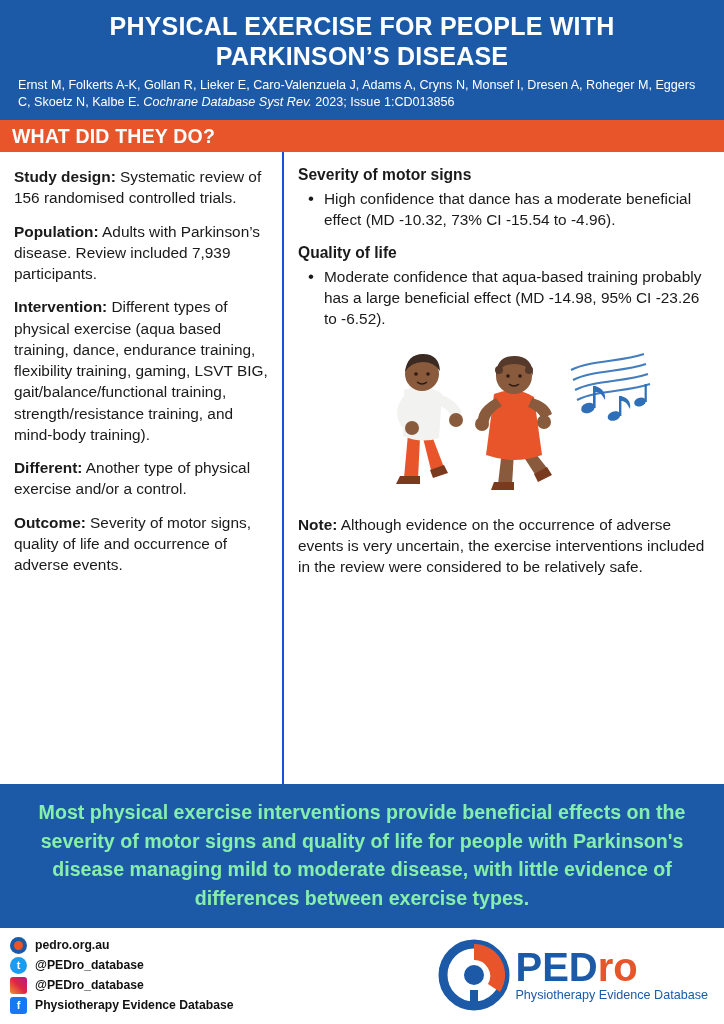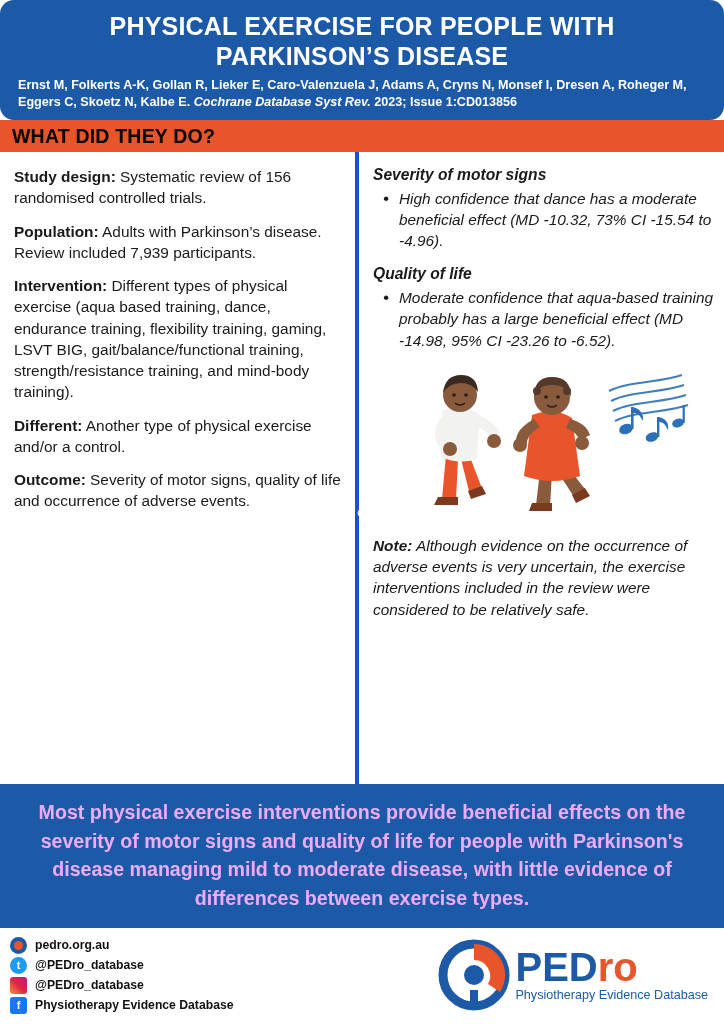--- a/index.html
+++ b/index.html
@@ -18,43 +18,41 @@
     display: flex;
     flex-direction: column;
   }
 
   
   .header {
     background: #1c5aa8;
     color: #ffffff;
     padding: 10px 14px 10px;
     text-align: center;
-    border-radius: 14px;
   }
   .header-title {
     font-size: 25px;
     font-weight: bold;
     line-height: 1.18;
     letter-spacing: 0.2px;
     text-transform: uppercase;
     padding: 2px 10px 6px;
   }
   .header-authors {
     font-size: 12.6px;
     line-height: 1.32;
     text-align: left;
     padding: 0 4px;
-    font-weight: bold;
   }
   .header-authors .citation-italic { font-style: italic; }
 
   
   .banner {
     background: #e8552b;
-    color: #000000;
+    color: #ffffff;
     display: flex;
     height: 32px;
     align-items: center;
   }
   .banner-left {
     width: 356px;
     padding-left: 12px;
     font-size: 19.5px;
     font-weight: bold;
     letter-spacing: 0.2px;
@@ -68,35 +66,34 @@
   }
 
   
   .columns {
     display: flex;
     flex: 1;
     min-height: 0;
     background: #ffffff;
   }
   .col-left {
-    width: 355px;
+    width: 282px;
     padding: 14px 14px 8px 14px;
     font-size: 15.4px;
     line-height: 1.38;
     color: #1a1a1a;
   }
   .col-right {
     flex: 1;
     padding: 12px 10px 8px 14px;
     font-size: 15.4px;
     line-height: 1.38;
     color: #1a1a1a;
-    border-left: 4px solid #1d4ed8;
+    border-left: 2px solid #1d4ed8;
     position: relative;
-    font-style: italic;
   }
   .para { margin-bottom: 12px; }
   .para b { font-weight: bold; }
 
   .find-head {
     font-weight: bold;
     font-size: 15.6px;
     margin-bottom: 2px;
   }
   ul.find-list {
@@ -125,21 +122,21 @@
     height: 158px;
     margin: 2px 0 6px 0;
   }
   .illus-svg { display: block; margin: 0 auto; }
 
   .note { margin-top: 14px; }
 
   
   .conclusion {
     background: #1c5aa8;
-    color: #f0abfc;
+    color: #86efac;
     text-align: center;
     font-size: 19.6px;
     font-weight: bold;
     line-height: 1.45;
     padding: 14px 16px 16px;
   }
 
   
   .footer {
     background: #ffffff;

